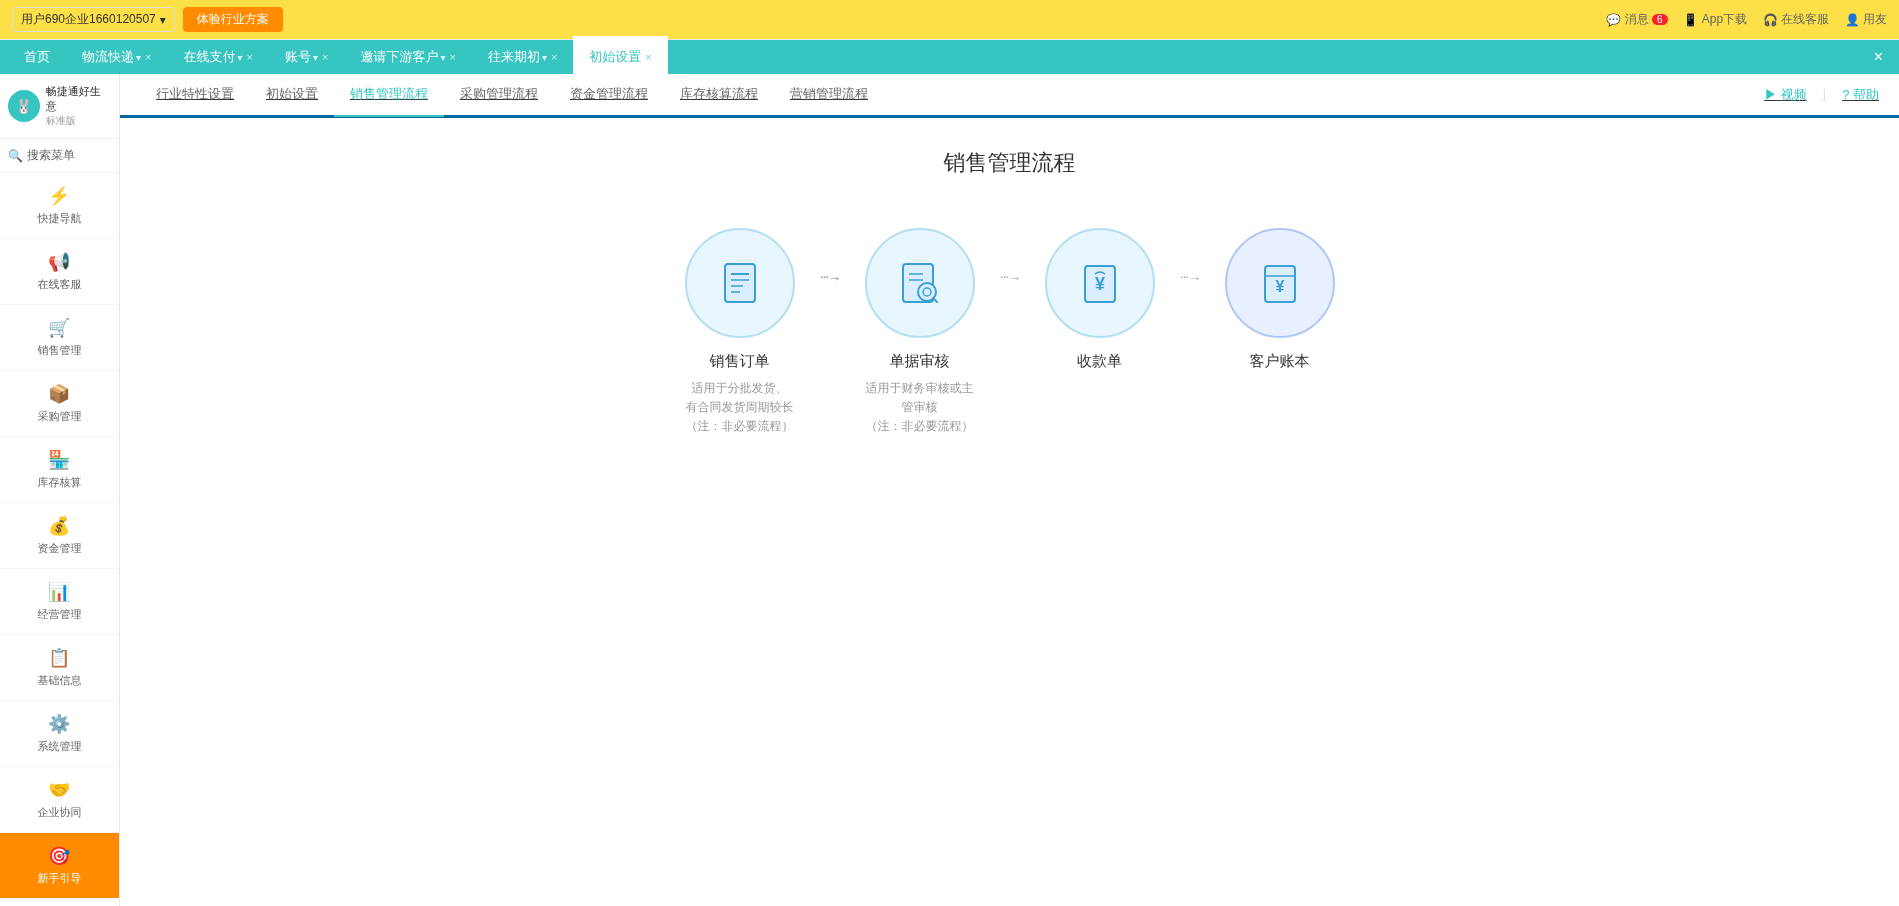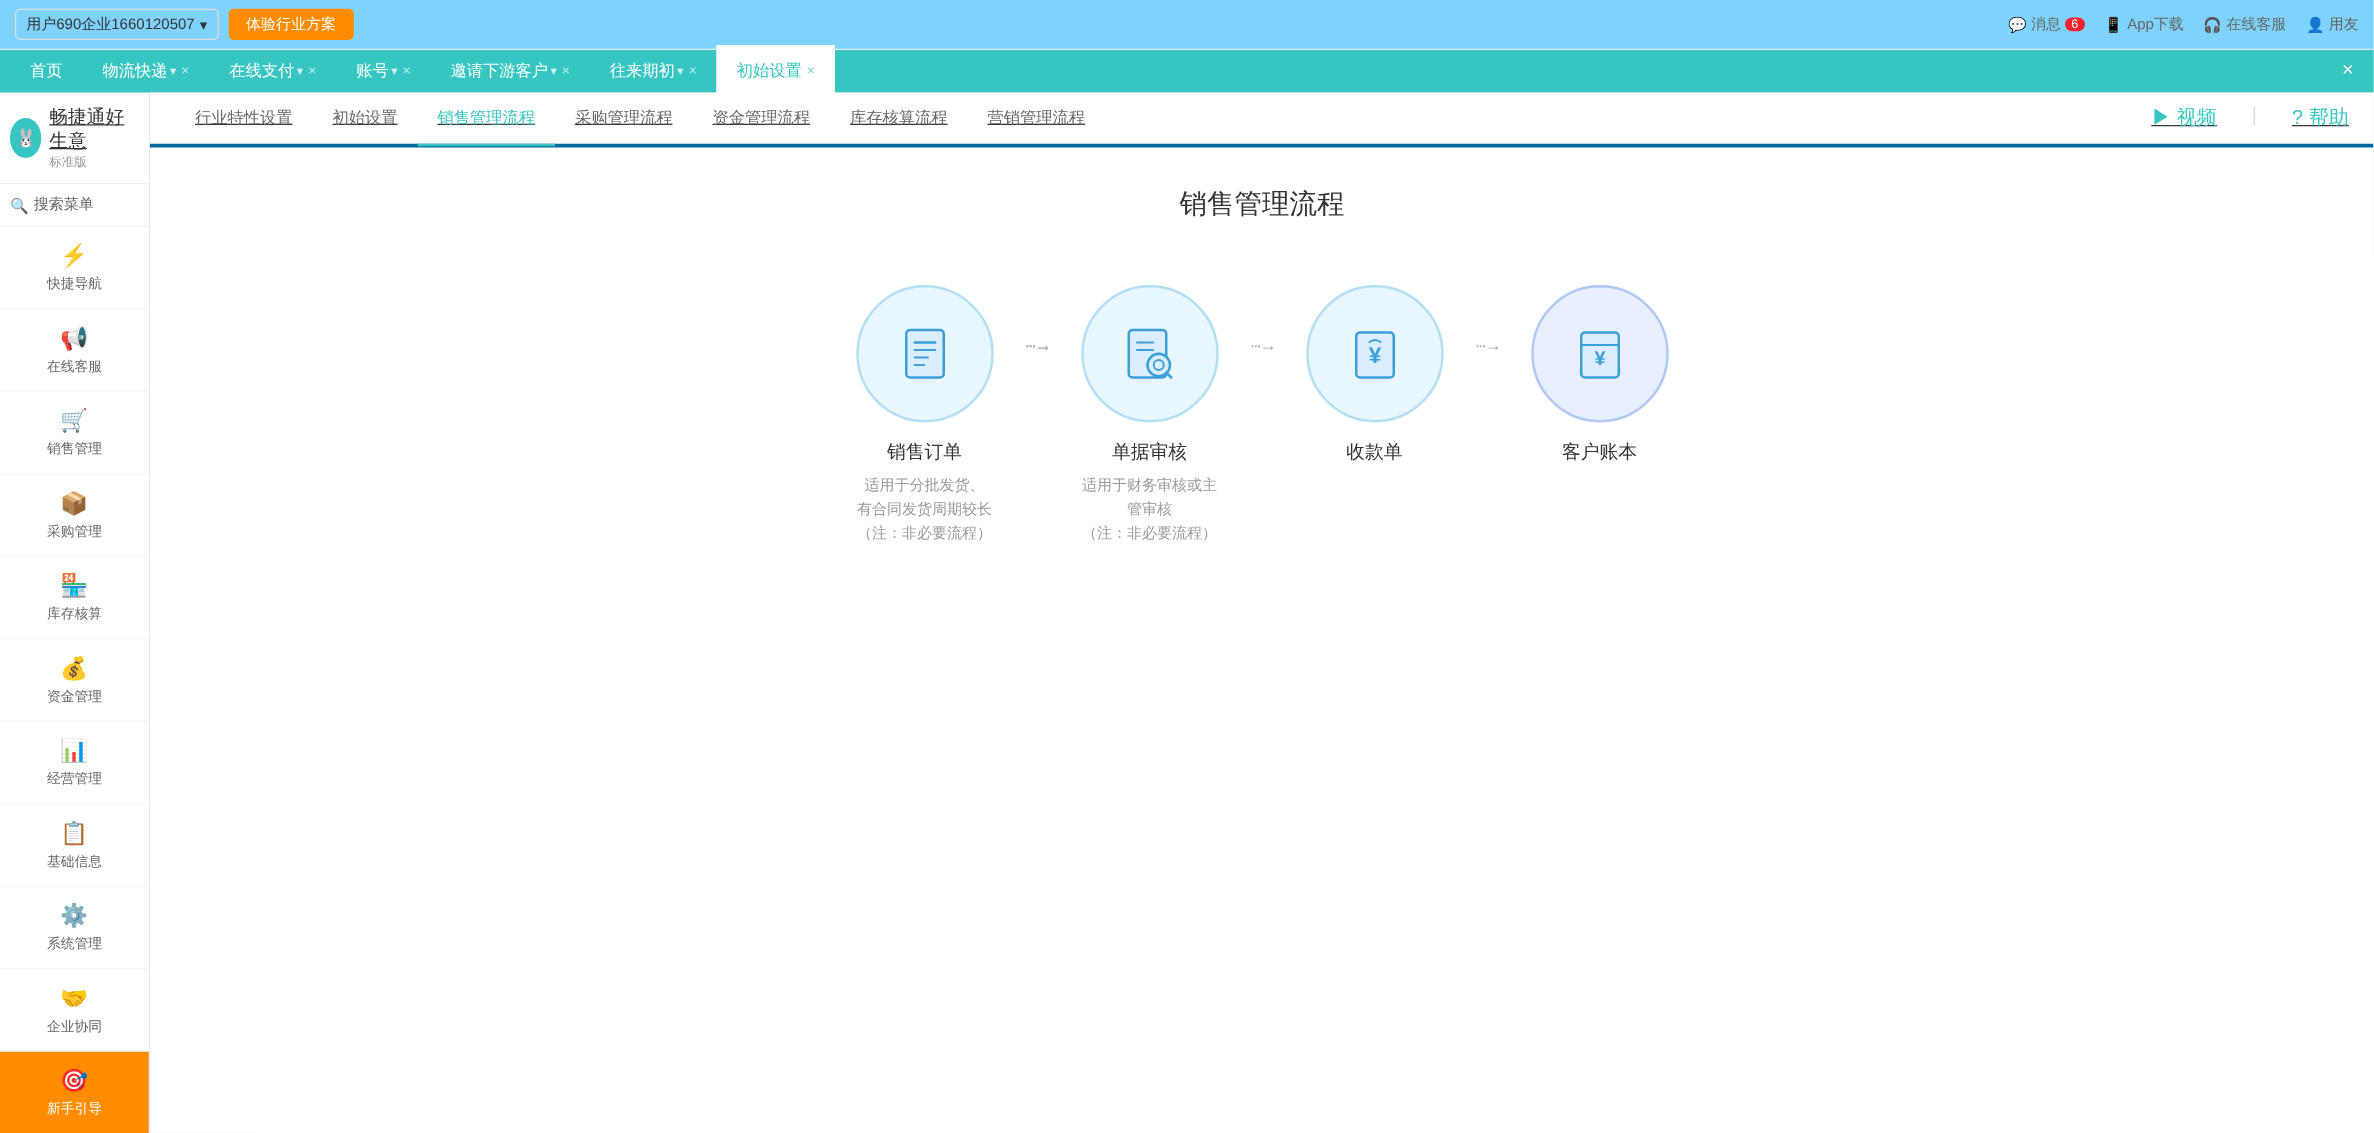--- a/index.html
+++ b/index.html
@@ -1,19 +1,19 @@
 <!DOCTYPE html>
 <html><head>
   <meta charset="utf-8">
   <style>
     * { box-sizing: border-box; margin: 0; padding: 0; }
     body { font-family: "Microsoft YaHei", sans-serif; font-size: 13px; background: #f5f5f5; color: #333; display: flex; flex-direction: column; height: 100vh; overflow: hidden; }
 
     
-    .top-bar { background: #7dd3fc; height: 40px; display: flex; align-items: center; justify-content: space-between; padding: 0 12px; border-bottom: 1px solid #e8e8e8; flex-shrink: 0; }
+    .top-bar { background: #fde047; height: 40px; display: flex; align-items: center; justify-content: space-between; padding: 0 12px; border-bottom: 1px solid #e8e8e8; flex-shrink: 0; }
     .top-bar-left { display: flex; align-items: center; gap: 8px; }
     .user-selector { display: flex; align-items: center; gap: 4px; border: 1px solid #ddd; border-radius: 4px; padding: 3px 8px; cursor: pointer; font-size: 12px; }
     .try-btn { background: #ff8c00; color: #fff; border: none; border-radius: 4px; padding: 4px 14px; cursor: pointer; font-size: 12px; }
     .top-bar-right { display: flex; align-items: center; gap: 16px; font-size: 12px; color: #666; }
     .top-bar-right-item { display: flex; align-items: center; gap: 3px; cursor: pointer; }
     .badge { background: #f5222d; color: #fff; border-radius: 8px; font-size: 10px; padding: 0 4px; min-width: 16px; text-align: center; }
 
     
     .nav-tabs { background: #36c5c0; height: 34px; display: flex; align-items: center; padding: 0 8px; flex-shrink: 0; }
     .nav-tab { color: #fff; padding: 0 16px; height: 42px; display: flex; align-items: center; cursor: pointer; font-size: 13px; white-space: nowrap; position: relative; }
@@ -35,21 +35,21 @@
     .sidebar-item.active { background: #ff8c00; color: #fff; }
     .sidebar-item .icon { font-size: 18px; }
 
     
     .content-area { flex: 1; display: flex; flex-direction: column; overflow: hidden; background: #fff; }
 
     
     .sub-tabs { display: flex; align-items: center; border-bottom: 3px solid #0369a1; padding: 0 20px; height: 44px; background: #fff; flex-shrink: 0; text-decoration: underline; }
     .sub-tab { padding: 0 16px; height: 44px; display: flex; align-items: center; cursor: pointer; color: #666; font-size: 13px; border-bottom: 2px solid transparent; white-space: nowrap; }
     .sub-tab.active { color: #36c5c0; border-bottom-color: #36c5c0; }
-    .sub-tabs-right { margin-left: auto; display: flex; align-items: flex-start; gap: 28px; color: #36c5c0; font-size: 16px; cursor: pointer; }
+    .sub-tabs-right { margin-left: auto; display: flex; align-items: flex-start; gap: 16px; color: #36c5c0; font-size: 13px; cursor: pointer; }
 
     
     .flow-content { flex: 1; overflow-y: auto; padding: 30px 20px; }
     .flow-title { text-align: center; font-size: 22px; font-weight: 500; color: #333; margin-bottom: 50px; }
 
     .flow-steps { display: flex; align-items: flex-start; justify-content: center; gap: 0; }
     .flow-step { display: flex; flex-direction: column; align-items: center; width: 180px; }
     .flow-step-circle { width: 110px; height: 110px; border-radius: 50%; border: 2px solid #b3dff5; background: #e8f6fd; display: flex; align-items: center; justify-content: center; margin-bottom: 14px; }
     .flow-step-circle svg { width: 50px; height: 50px; }
     .flow-step-name { font-size: 15px; color: #333; margin-bottom: 8px; text-align: center; }
@@ -124,21 +124,21 @@
   <div class="nav-spacer"></div>
   <div class="nav-close">×</div>
 </div>
 
 <div class="main-layout">
 
   <div class="sidebar">
     <div class="sidebar-logo">
       <div class="sidebar-logo-icon">🐰</div>
       <div>
-        <div style="font-size:15px;color:#333;font-weight:500;text-decoration:underline;">畅捷通好生意</div>
+        <div style="font-size:11px;color:#333;font-weight:500;">畅捷通好生意</div>
         <div style="font-size:10px;color:#999;">标准版</div>
       </div>
     </div>
     <div class="sidebar-search">
       <span>🔍</span>
       <span>搜索菜单</span>
     </div>
 
     <div class="sidebar-item">
       <span class="icon">⚡</span>

